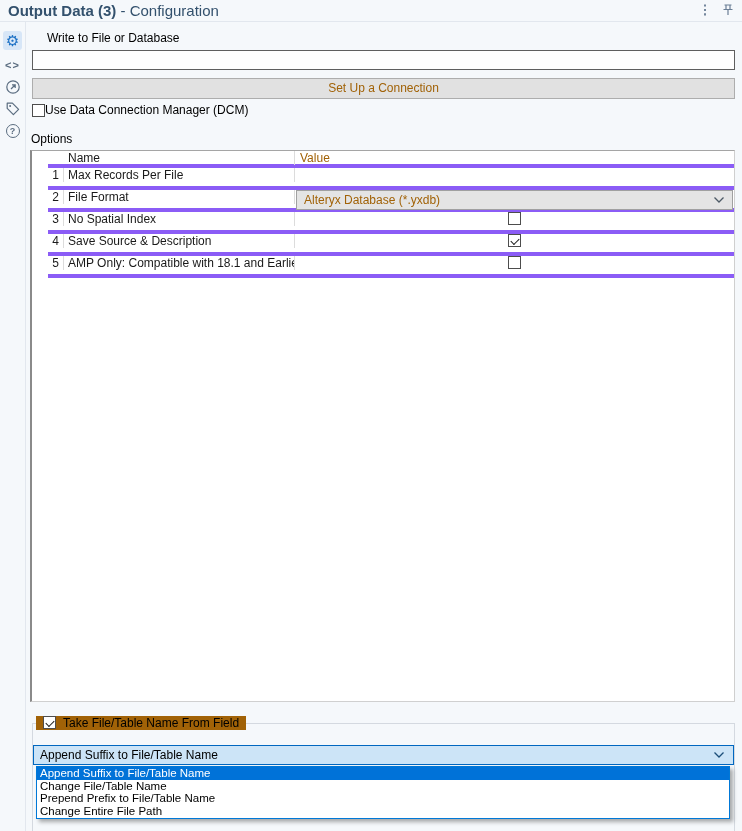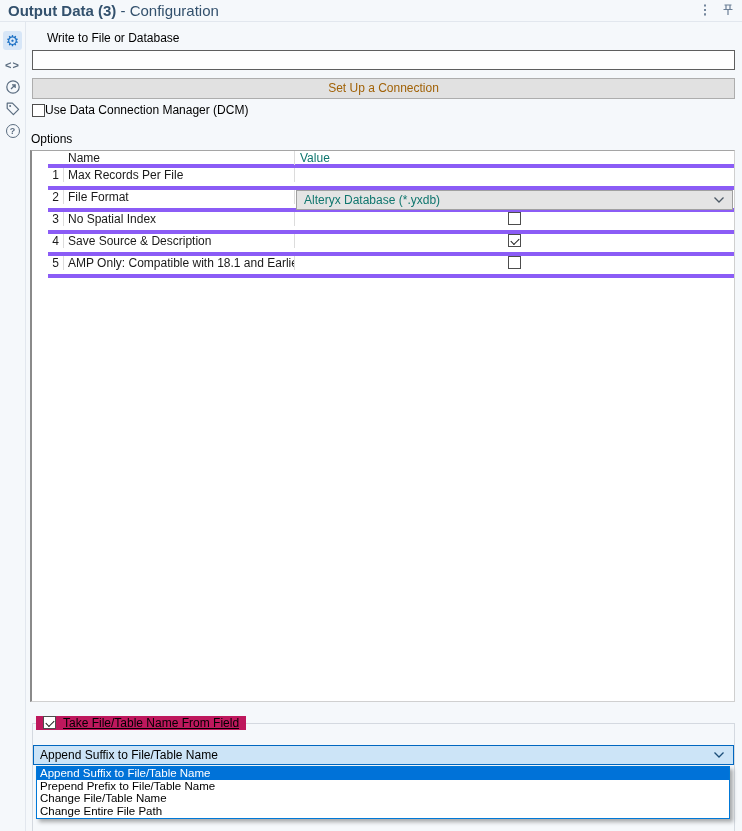--- a/index.html
+++ b/index.html
@@ -39,32 +39,32 @@
 
   .dcm-row { position:absolute; left:32px; top:103px; display:flex; align-items:center; }
 
   
   .opt-table { position:absolute; left:30px; top:150px; width:705px; height:552px; background:#fff;
                border:1px solid #a5a5a5; border-left:2px solid #8a8a8a; border-bottom-color:#d0d0d0; border-right-color:#cfcfcf; }
   .t-row { display:flex; align-items:flex-start; border-bottom:4px solid #8b5cf6; height:22px;margin-left:16px; }
   .t-row.hdr { height:17px; }
   .c-num { width:16px; border-right:1px solid #dcdcdc; display:flex; align-items:center; justify-content:center; color:#1a1a1a; }
   .c-name { width:231px; border-right:1px solid #dcdcdc; display:flex; align-items:center; padding-left:4px; color:#1a1a1a; white-space:nowrap; overflow:hidden; }
-  .c-val { flex:1; display:flex; align-items:center; padding-left:5px; color:#0f766e; }
+  .c-val { flex:1; display:flex; align-items:center; padding-left:5px; color:#a16207; }
   .c-val.center { justify-content:center; padding-left:0; }
   .c-val.nopad { padding:0; }
   .cell-dropdown { flex:1; margin:0 1px; height:20px; background:#e4e4e4; border:1px solid #a0a0a0; display:flex; align-items:center; padding:0 7px; cursor:pointer; }
   .cell-dropdown .dd-text { flex:1; white-space:nowrap; overflow:hidden; }
 
   .chev { width:12px; height:8px; flex:none; }
   .chev polyline { fill:none; stroke:#4d5a66; stroke-width:1.3; }
 
   
   .groupbox { position:absolute; left:32px; top:723px; width:703px; height:108px; border:1px solid #d4d9e0; border-bottom:none; }
-  .gb-label { position:absolute; left:3px; top:-8px; background:#be185d; padding:0 7px; display:flex; gap:7px; white-space:nowrap;text-decoration:underline; }
+  .gb-label { position:absolute; left:3px; top:-8px; background:#a16207; padding:0 7px; display:flex; gap:7px; white-space:nowrap; }
 
   
   .combobox { position:absolute; left:33px; top:745px; width:701px; height:20px; background:#cce4f7; border:1px solid #0067c0; display:flex; align-items:center; padding:0 8px 0 6px; cursor:pointer; }
   .combobox .dd-text { flex:1; color:#000; }
   .combobox .chev polyline { stroke:#1b4e79; }
 
   .dd-list { position:absolute; left:36px; top:766px; width:694px; height:53px; background:#fff; border:1px solid #0078d7; box-shadow:3px 3px 4px rgba(70,70,70,0.45); }
   .dd-item { height:12.7px; line-height:12.5px; font-size:11.5px; padding-left:3px; color:#000; cursor:pointer; white-space:nowrap; overflow:hidden; }
   .dd-item.hilite { background:#0072d8; color:#fff; }
 
@@ -181,16 +181,16 @@
 
 <div class="combobox">
   <span class="dd-text">Append Suffix to File/Table Name</span>
   <svg class="chev" viewBox="0 0 12 8">
       <polyline points="1.5,1.5 6,6 10.5,1.5"></polyline>
     </svg>
 </div>
 
 <div class="dd-list">
   <div class="dd-item hilite">Append Suffix to File/Table Name</div>
+  <div class="dd-item">Change File/Table Name</div>
   <div class="dd-item">Prepend Prefix to File/Table Name</div>
-  <div class="dd-item">Change File/Table Name</div>
   <div class="dd-item">Change Entire File Path</div>
 </div>
 
 </body></html>

